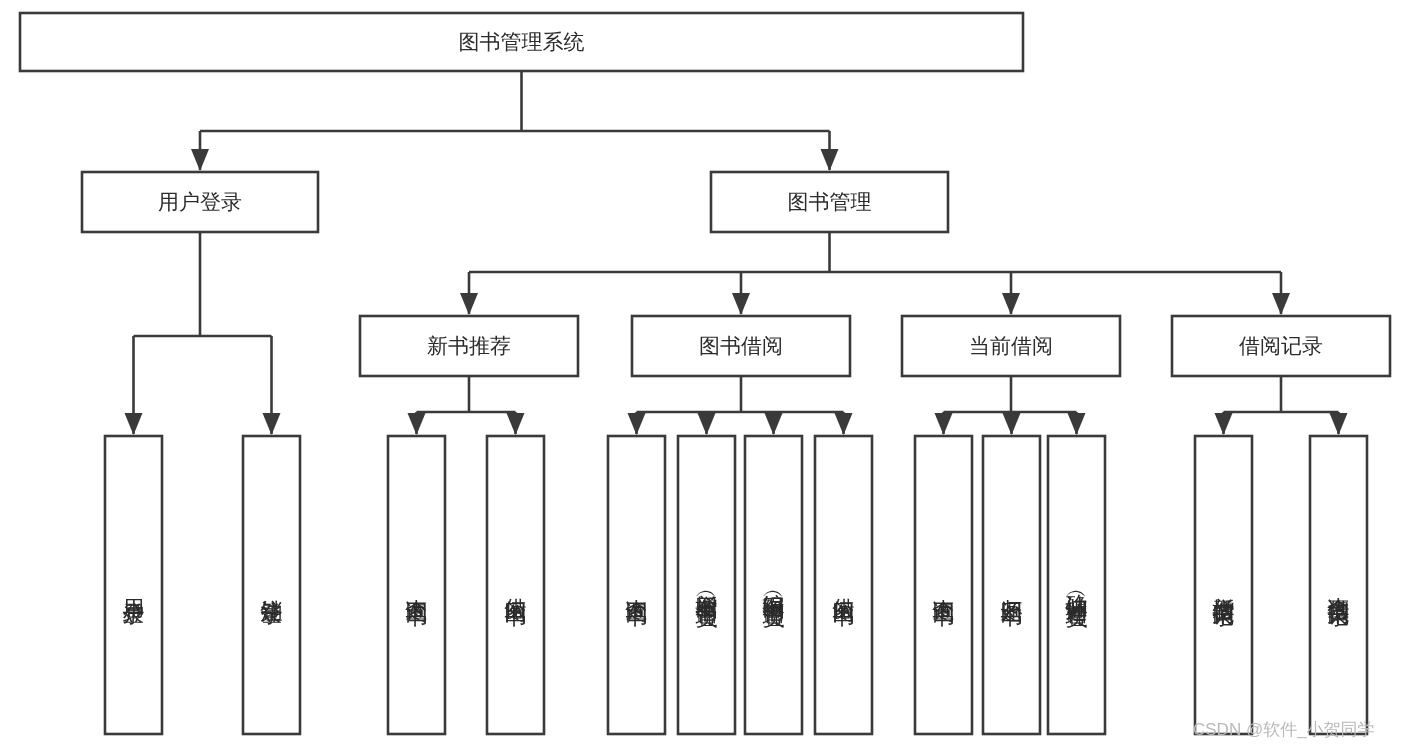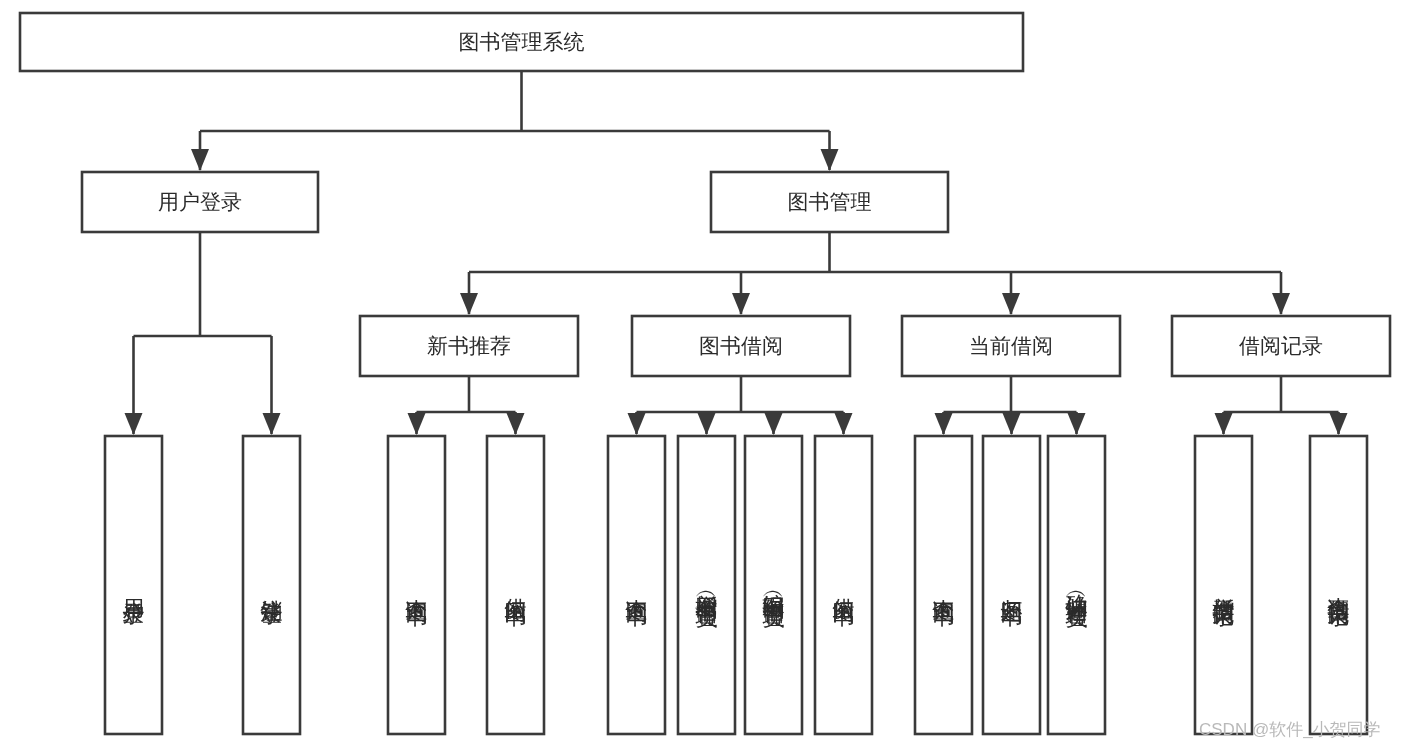--- a/index.html
+++ b/index.html
@@ -62,21 +62,20 @@
     align-items: center;
     justify-content: center;
     pointer-events: none;
   }
   .watermark {
     position: absolute;
     font-family: "Liberation Sans", "DejaVu Sans", sans-serif;
     font-size: 17px;
     color: #b9b9b9;
     white-space: nowrap;
-    margin-left: 6px;
   }
 </style>
 </head>
 <body>
 
 <div id="diagram-root">
 
   <svg class="diagram-svg" viewBox="0 0 1405 747">
     <g id="connectors-layer">
         <line x1="521.5" y1="71" x2="521.5" y2="131" class="connector"></line>

